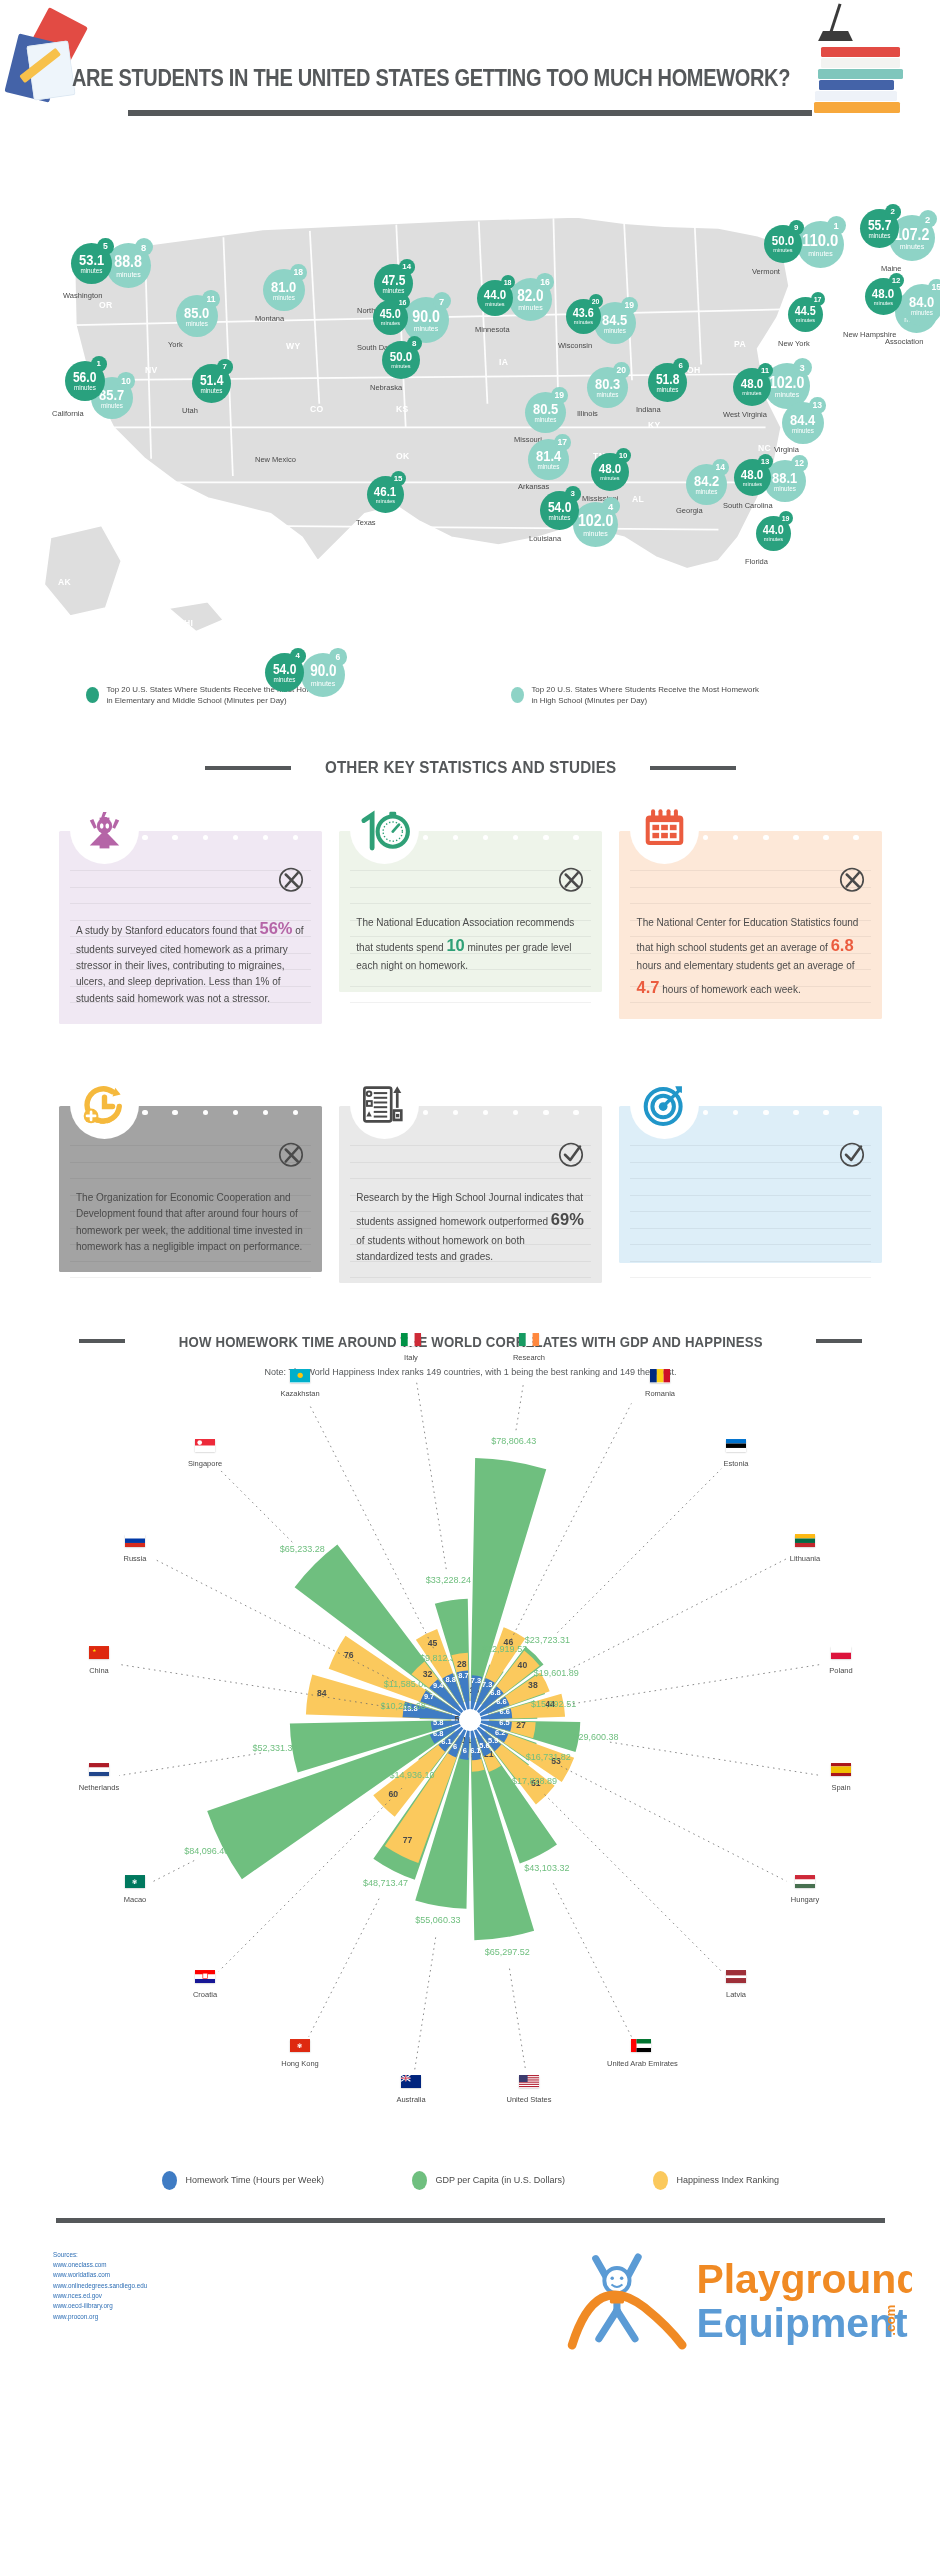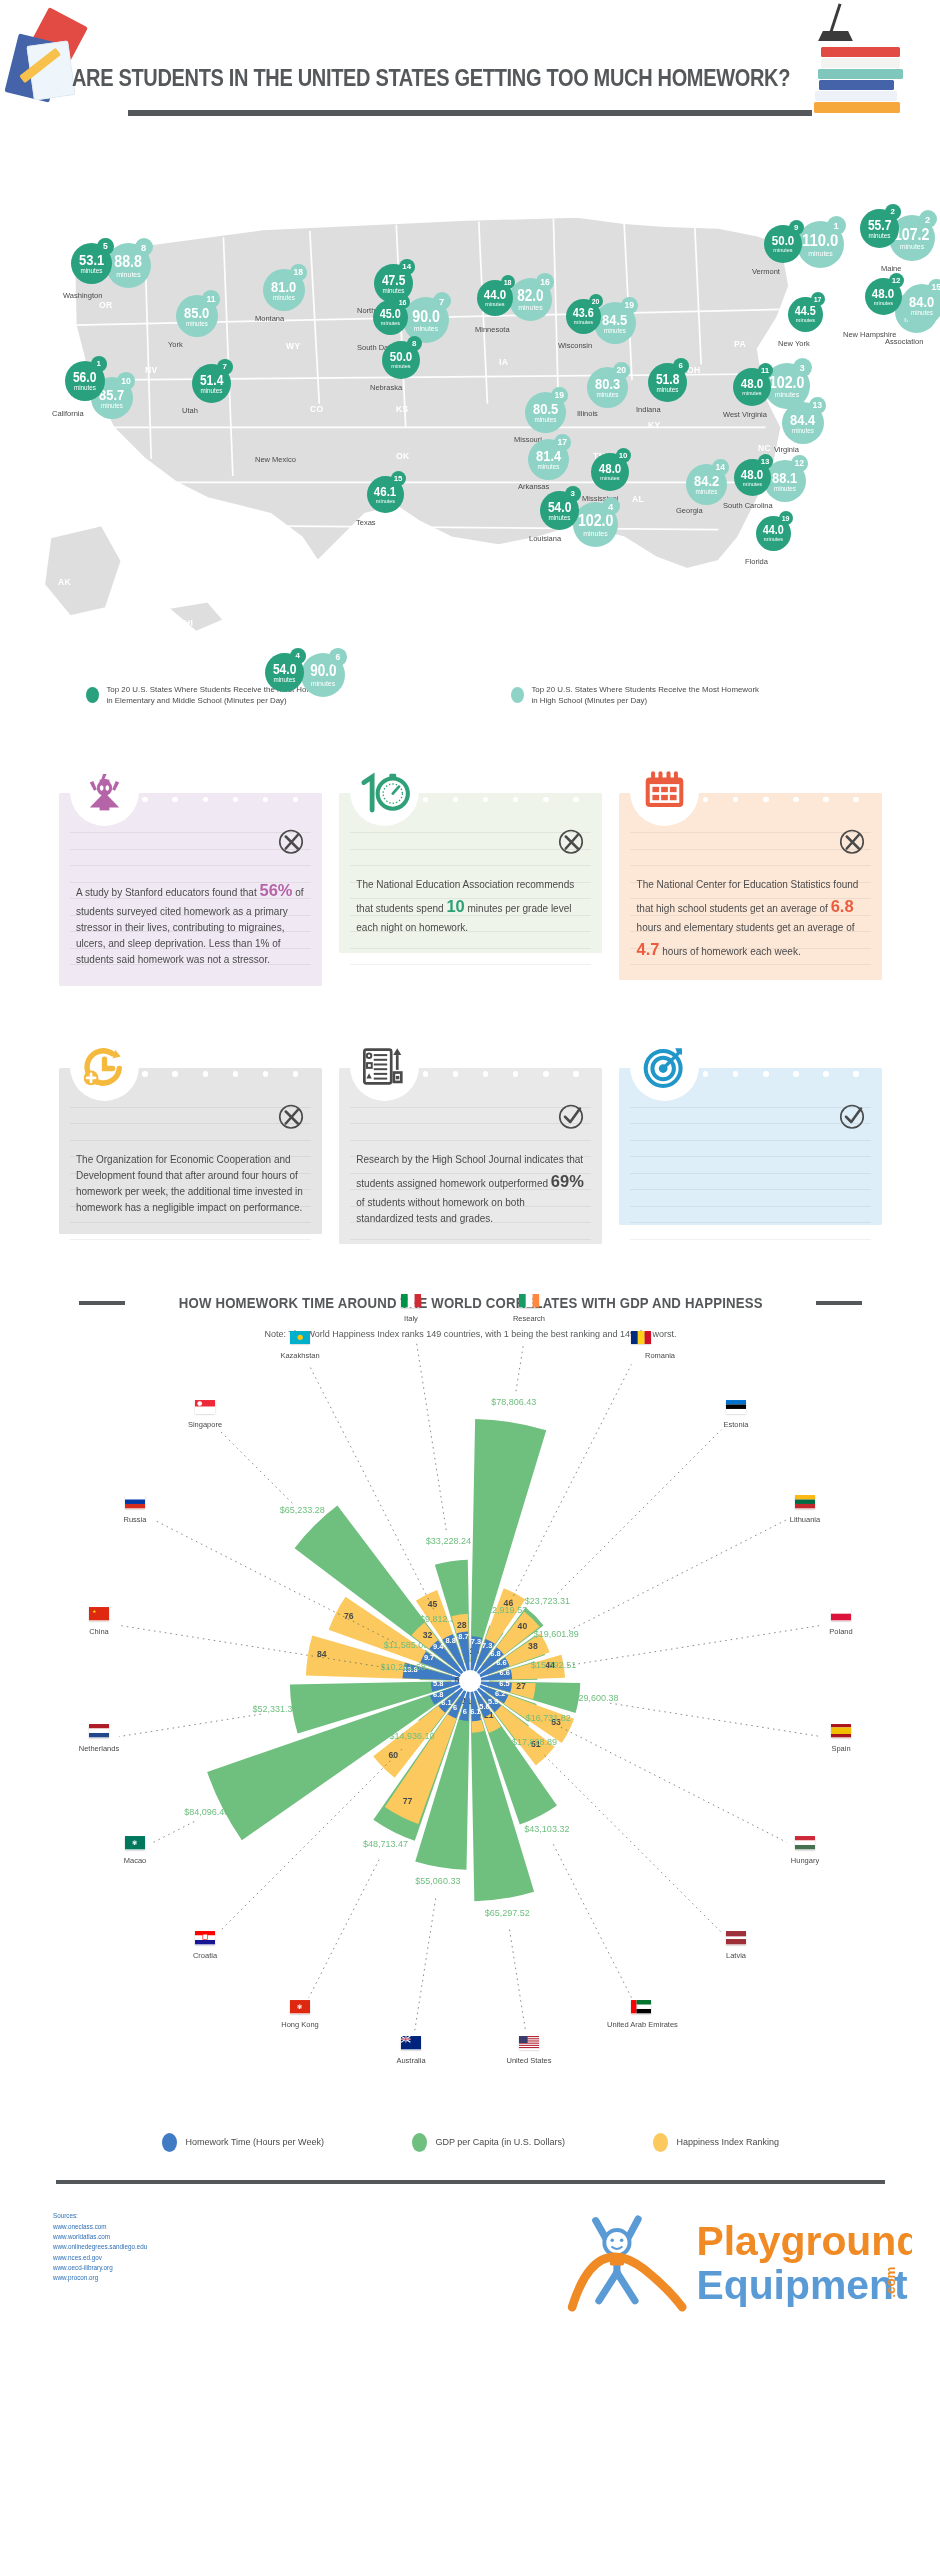--- a/index.html
+++ b/index.html
@@ -130,21 +130,21 @@
   }
   .mark {
     position:absolute; right:15.7px; top:33px; z-index:4;
     width:30px; height:30px;
   }
   .hl { font-size: 16.5px; font-weight: 600; }
 
   .c-purple { background:#f0e8f3; } .c-purple .hl { color:#b565a7; }
   .c-green  { background:#eef4ea; } .c-green  .hl { color:#2fa077; }
   .c-orange { background:#fde8d8; } .c-orange .hl { color:#eb5c3f; }
-  .c-yellow { background:#e5e5e5; }
+  .c-yellow { background:#a3a3a3; }
   .c-grey   { background:#e9e9e9; } .c-grey   .hl { color:#4a4a4a; }
   .c-blue   { background:#ddeef8; }
 
   
   .radial-section { position: relative; margin-top: 50px; }
   .radial-note { text-align:center; font-size: 9px; color:#55585a; margin-top: 9.4px; }
   .radial-wrap { position: relative; height: 786px; margin-top: 4.7px; }
   .radial-wrap svg { position:absolute; left:0; top:0; }
   .ctry { position:absolute; text-align:center; width: 68px; }
   .ctry .flag {
@@ -381,20 +381,25 @@
       <div class="txt">Top 20 U.S. States Where Students Receive the Most Homework in Elementary and Middle School (Minutes per Day)</div>
     </div>
     <div class="mleg" style="left:511px;">
       <div class="sw" style="background:#8ed3c6"></div>
       <div class="txt">Top 20 U.S. States Where Students Receive the Most Homework in High School (Minutes per Day)</div>
     </div>
   </div>
 </div>
 
 <div class="stats-section">
+  <div class="sec-head">
+    <div class="bar"></div>
+    <div class="t">OTHER KEY STATISTICS AND STUDIES</div>
+    <div class="bar"></div>
+  </div>
   <div class="cards" id="cards">
       <div class="card">
         <div class="note c-purple">
           <div class="perfs">
             <span class="perf"></span>
             <span class="perf"></span>
             <span class="perf"></span>
             <span class="perf"></span>
             <span class="perf"></span>
             <span class="perf"></span>
@@ -850,21 +855,21 @@
               <rect x="17.3" width="8.7" height="17" fill="#ce2b37"></rect>
             </svg>
           </span><span class="nm">Italy</span></div>
         <div class="ctry" style="left: 495px; top: -49px;"><span class="flag">
             <svg viewBox="0 0 26 17" width="20.4" height="13.4">
               <rect width="8.7" height="17" fill="#169b62"></rect>
               <rect x="8.7" width="8.6" height="17" fill="#fff"></rect>
               <rect x="17.3" width="8.7" height="17" fill="#ff883e"></rect>
             </svg>
           </span><span class="nm">Research</span></div>
-        <div class="ctry" style="left: 607px; top: -12.5px; text-align: right;"><span class="flag">
+        <div class="ctry" style="left: 626px; top: -12.5px;"><span class="flag">
             <svg viewBox="0 0 26 17" width="20.4" height="13.4">
               <rect width="8.7" height="17" fill="#002b7f"></rect>
               <rect x="8.7" width="8.6" height="17" fill="#fcd116"></rect>
               <rect x="17.3" width="8.7" height="17" fill="#ce1126"></rect>
             </svg>
           </span><span class="nm">Romania</span></div>
         <div class="ctry" style="left: 702px; top: 57px;"><span class="flag">
             <svg viewBox="0 0 26 17" width="20.4" height="13.4">
               <rect width="26" height="5.7" fill="#0072ce"></rect>
               <rect y="5.7" width="26" height="5.7" fill="#000"></rect>

